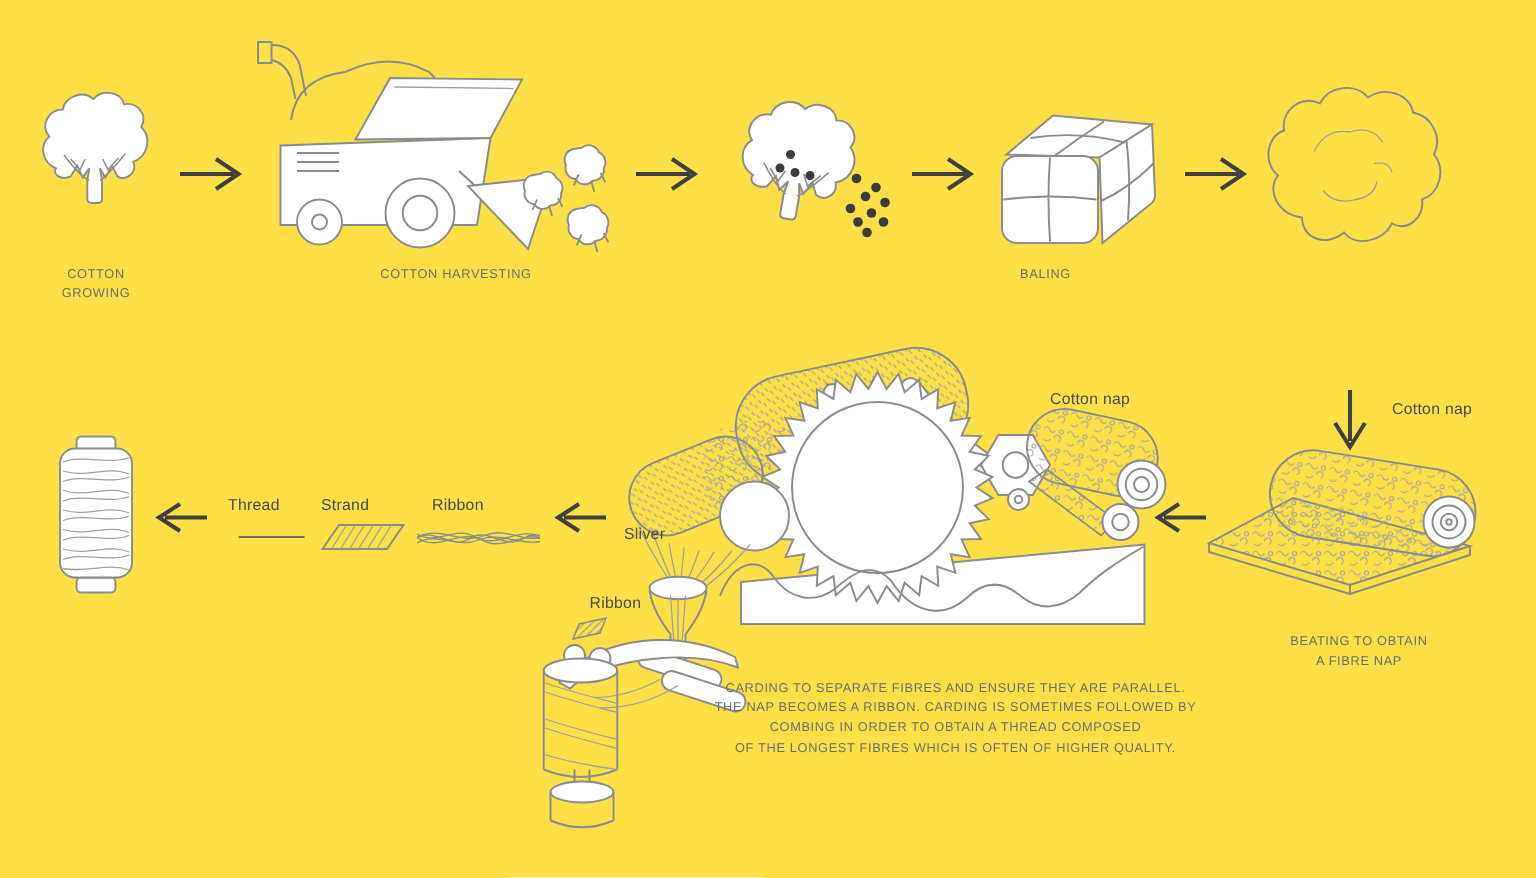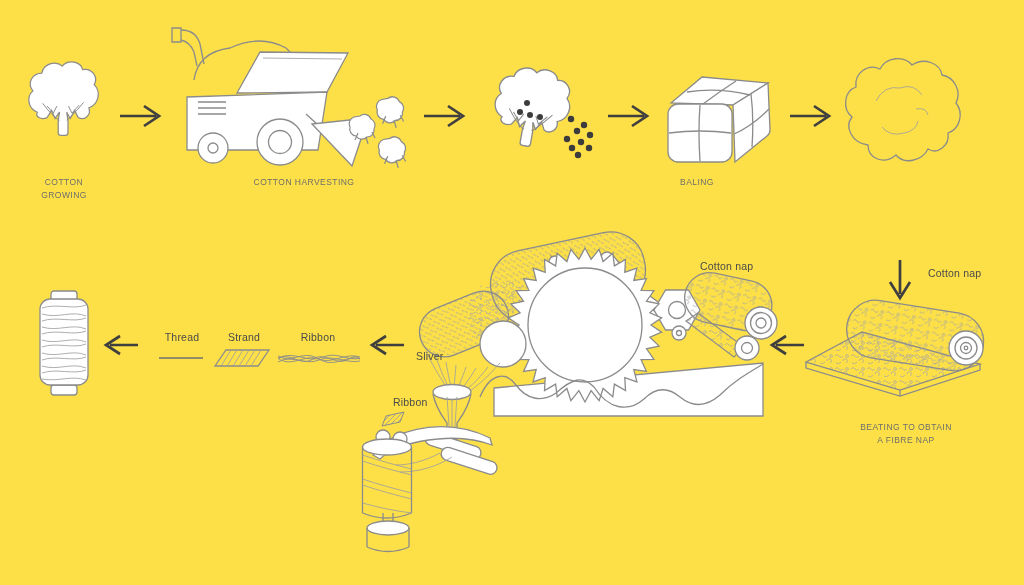--- a/index.html
+++ b/index.html
@@ -9,21 +9,21 @@
   }
   .abs{position:absolute;}
   .caption{
     position:absolute;color:#6d6d6d;font-size:8.5px;letter-spacing:.45px;
     line-height:1.55;text-align:center;white-space:pre-line;
   }
   .plabel{
     position:absolute;color:#4a4a4a;font-size:10.5px;letter-spacing:.2px;
     white-space:nowrap;
   }
-  .plabel.centered{text-align:center;}
+  .plabel.centered{text-align:left;}
   svg{display:block;overflow:visible;}
   .art{stroke:#8b8b8b;fill:none;stroke-width:1.3;}
   .artfill{stroke:#8b8b8b;fill:#ffffff;stroke-width:1.3;}
   .thin{stroke:#9f9f9f;fill:none;stroke-width:.85;}
   .arrow{stroke:#3f3f3f;fill:none;stroke-width:2.7;stroke-linejoin:miter;}
   .seed{fill:#3c3c3c;stroke:none;}
 </style>
 </head>
 <body>
 
@@ -230,20 +230,24 @@
     <circle class="art" cx="421" cy="98" r="5"></circle>
     <circle class="artfill" cx="339" cy="108" r="7"></circle>
     <circle class="art" cx="339" cy="108" r="2.5"></circle>
     <circle class="artfill" cx="407" cy="123" r="12"></circle>
     <circle class="art" cx="407" cy="123" r="5.5"></circle>
   </svg>
 
   <div class="plabel" style="left:700px;top:260px">Cotton nap</div>
   <div class="plabel" style="left:416px;top:350px">Sliver</div>
   <div class="plabel" style="left:393px;top:396px">Ribbon</div>
+  <div class="caption" style="left:457px;top:452px;width:360px">CARDING TO SEPARATE FIBRES AND ENSURE THEY ARE PARALLEL.
+THE NAP BECOMES A RIBBON. CARDING IS SOMETIMES FOLLOWED BY
+COMBING IN ORDER TO OBTAIN A THREAD COMPOSED
+OF THE LONGEST FIBRES WHICH IS OFTEN OF HIGHER QUALITY.</div>
 
   <svg class="abs" style="left:368px;top:332px" width="38" height="26" viewBox="0 0 38 26">
     <path class="arrow" d="M36,13 H8 M18,4 L4,13 L18,22"></path>
   </svg>
 
   <div class="plabel centered" style="left:152px;top:331px;width:60px">Thread</div>
   <div class="plabel centered" style="left:214px;top:331px;width:60px">Strand</div>
   <div class="plabel centered" style="left:288px;top:331px;width:60px">Ribbon</div>
 
   <svg class="abs" style="left:158px;top:354px" width="46" height="8" viewBox="0 0 46 8">

